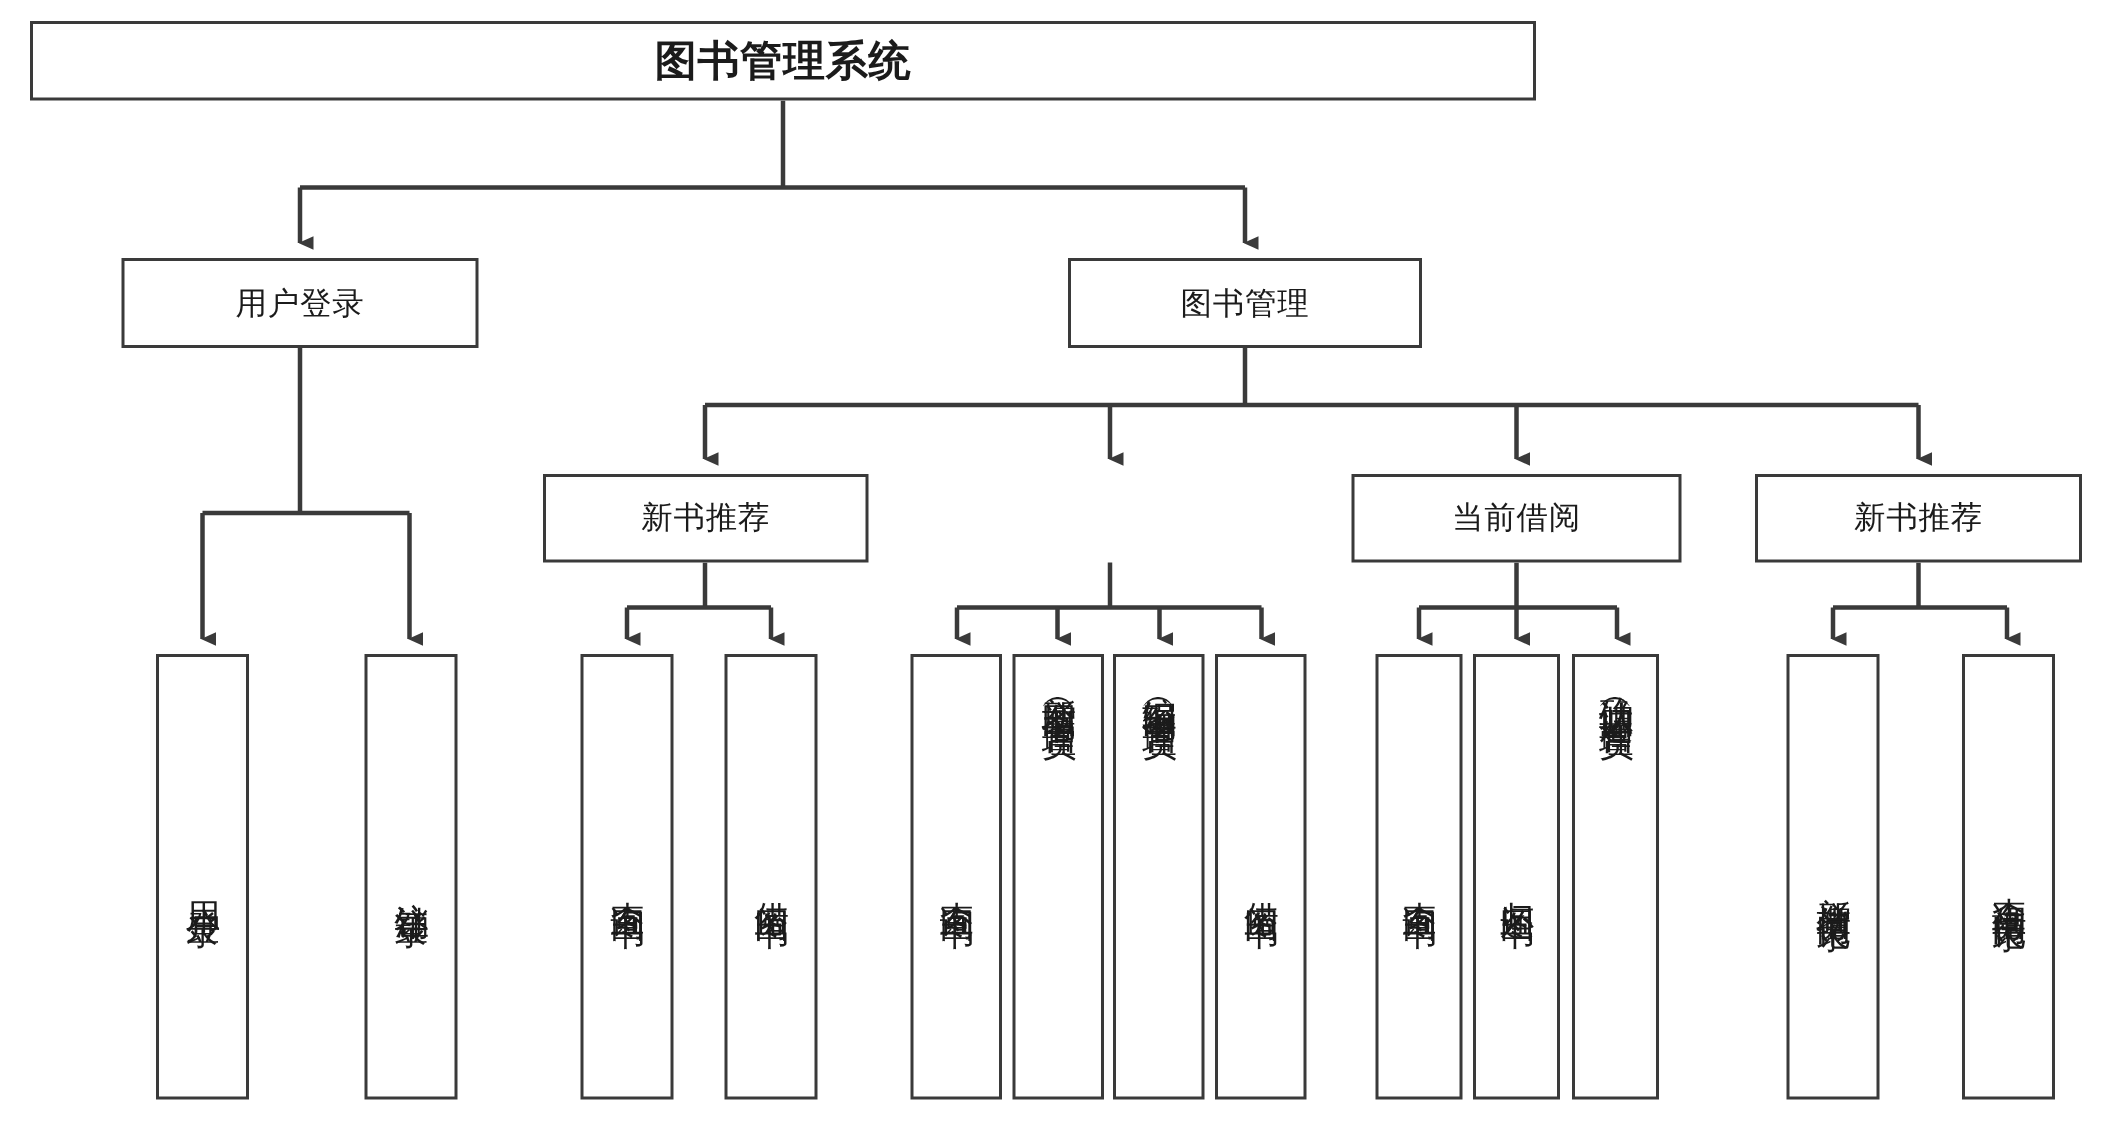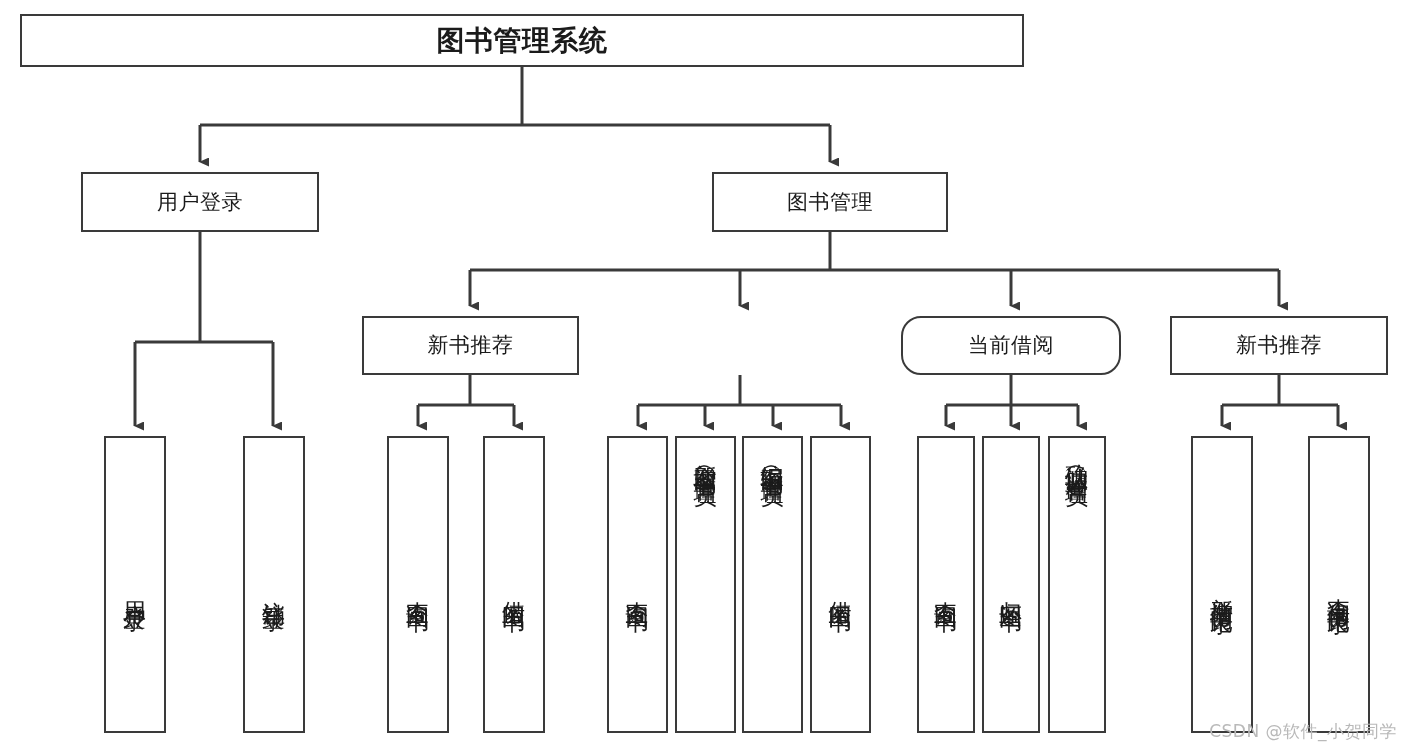--- a/index.html
+++ b/index.html
@@ -50,21 +50,21 @@
   .node-l2 { height: 60px; }
   .node-l2 .node-label { font-size: 21px; }
   .node-user-login { left: 81px; top: 172px; width: 238px; }
   .node-book-manage { left: 712px; top: 172px; width: 236px; }
 
   
   .node-l3 { height: 59px; }
   .node-l3 .node-label { font-size: 21px; }
   .node-new-book { left: 362px; top: 316px; width: 217px; }
   .node-borrow { left: 632px; top: 316px; width: 217px; }
-  .node-current { left: 901px; top: 316px; width: 220px; border-radius: 20px; }
+  .node-current { left: 901px; top: 316px; width: 220px; }
   .node-record { left: 1170px; top: 316px; width: 218px; }
 
   
   .node-leaf {
     top: 436px;
     height: 297px;
     align-items: flex-start;
     justify-content: center;
     padding-top: 8px;
   }
@@ -210,15 +210,14 @@
     <span class="node-label">确认归还（管理员）</span>
   </div>
 
   <div class="node node-leaf leaf-w1 leaf-mid" style="left:1191px;">
     <span class="node-label">新增借阅记录</span>
   </div>
   <div class="node node-leaf leaf-w1 leaf-mid" style="left:1308px;">
     <span class="node-label">查询借阅记录</span>
   </div>
 
-  <div class="watermark">CSDN @软件_小贺同学</div>
 
 </div>
 
 </body></html>

